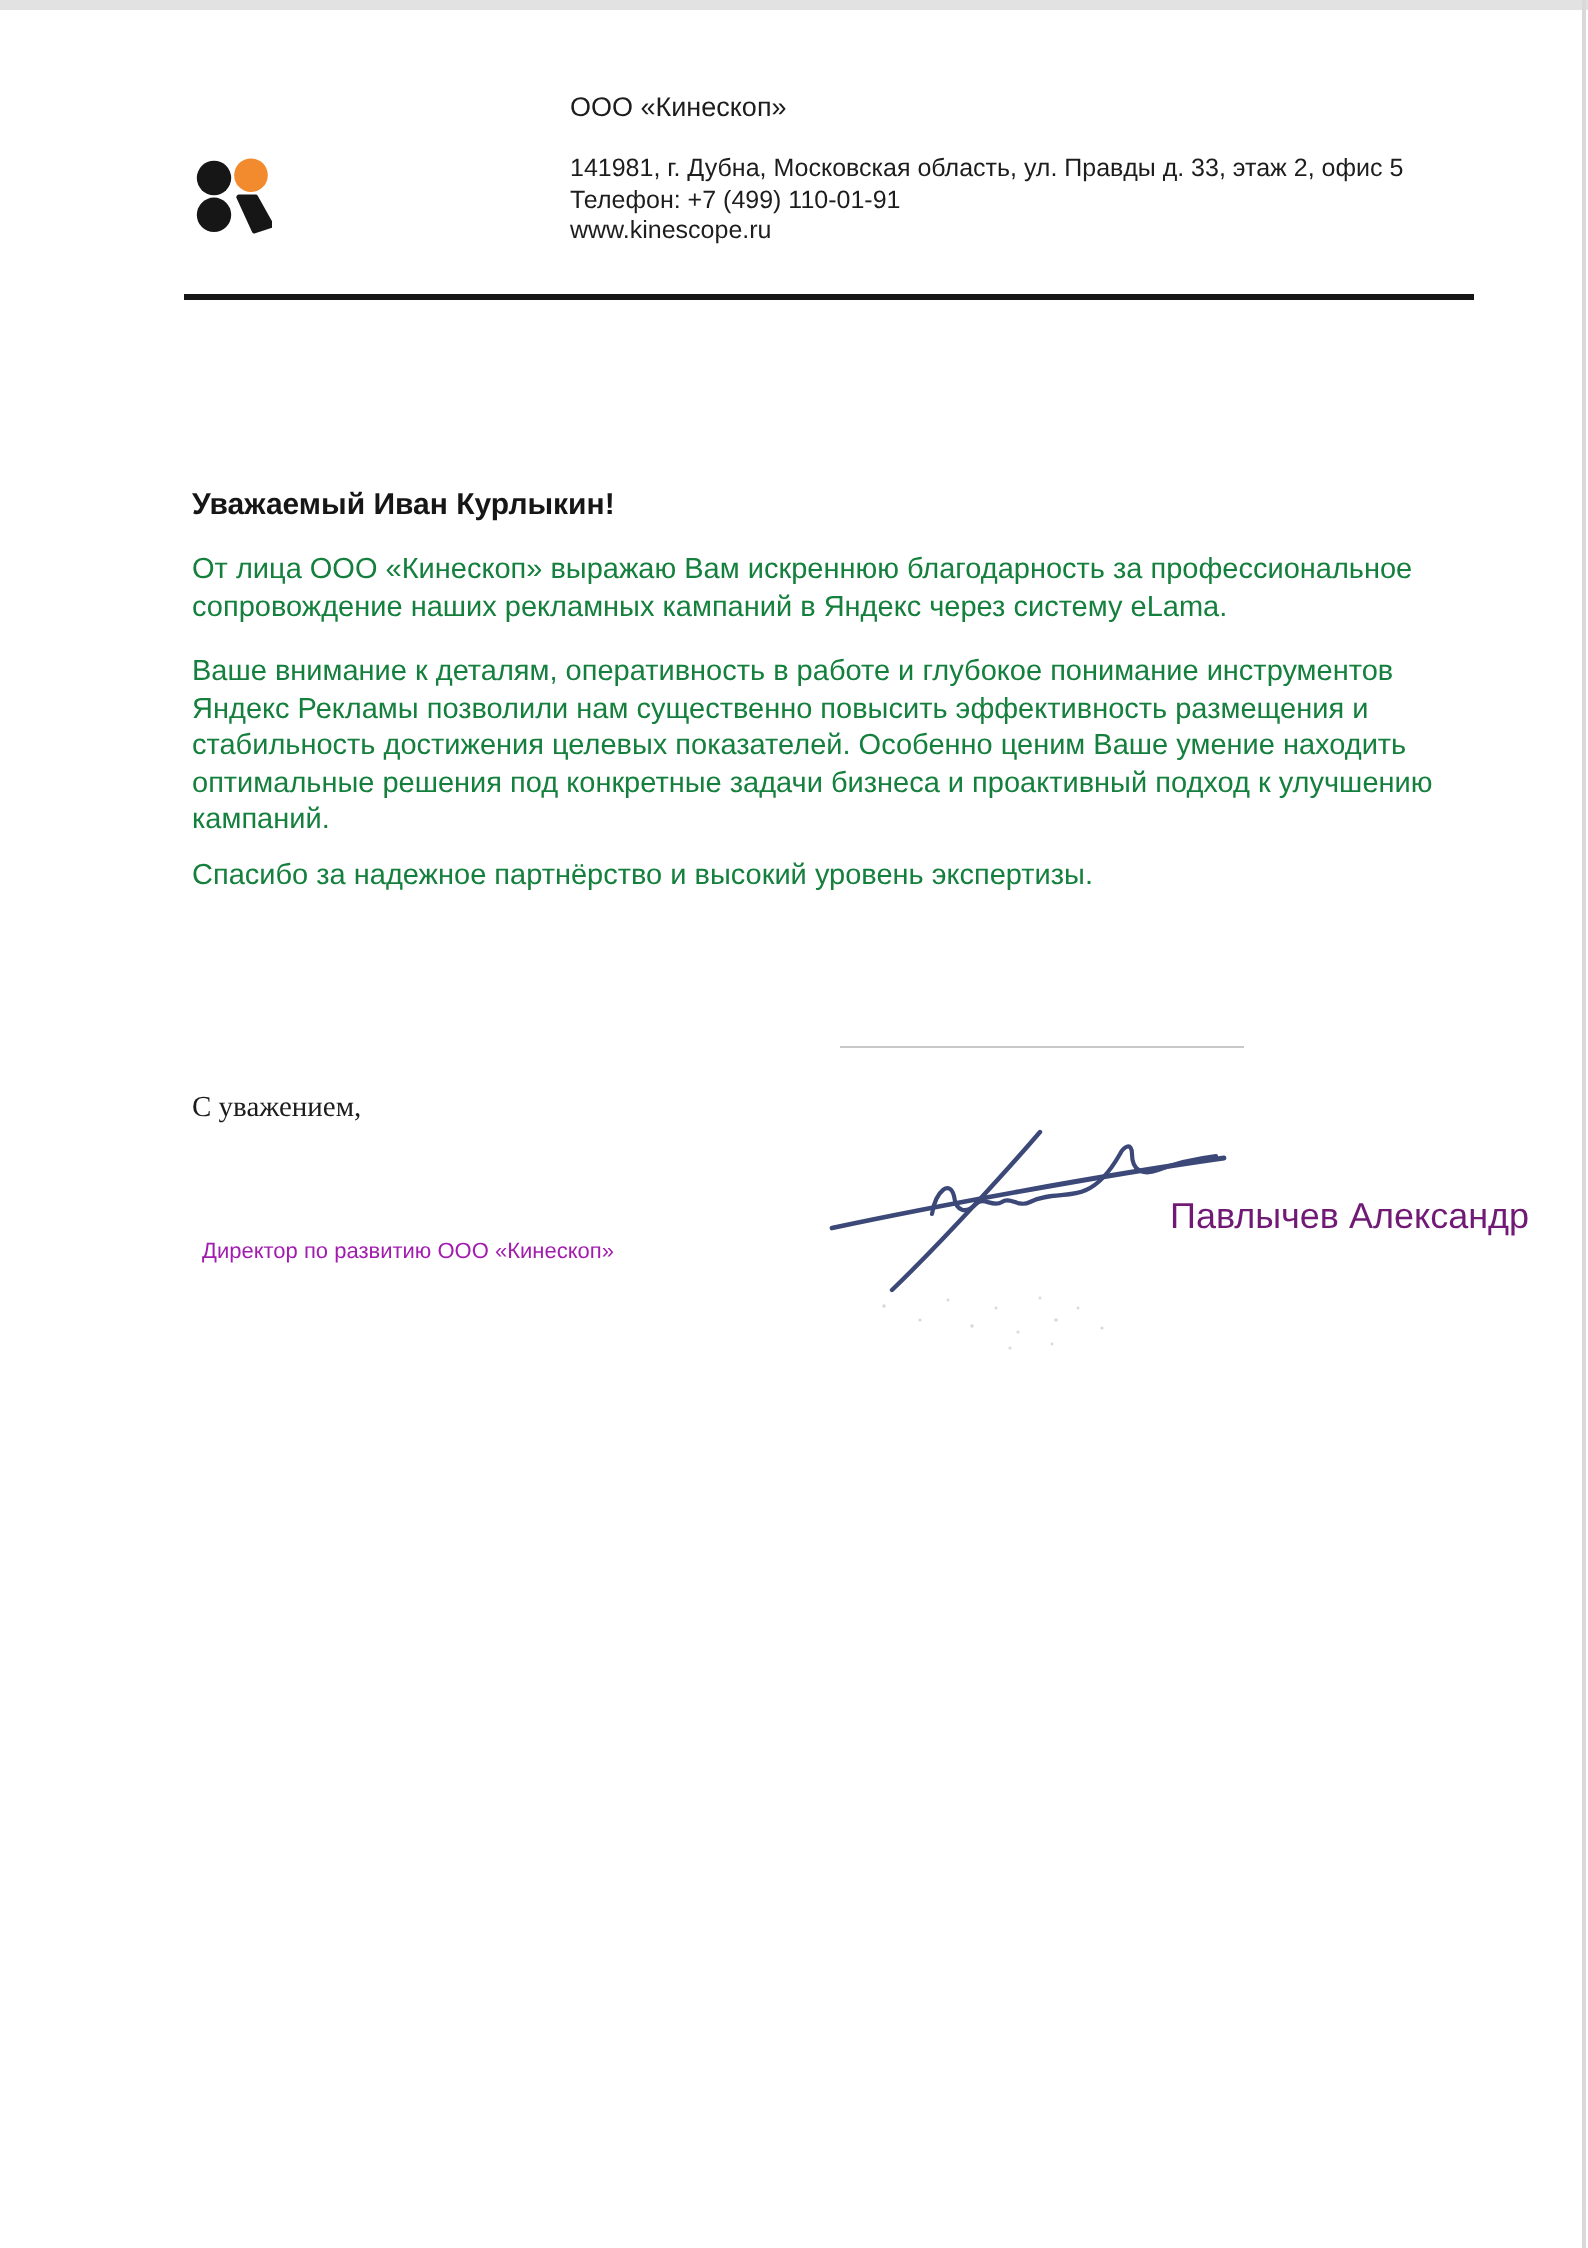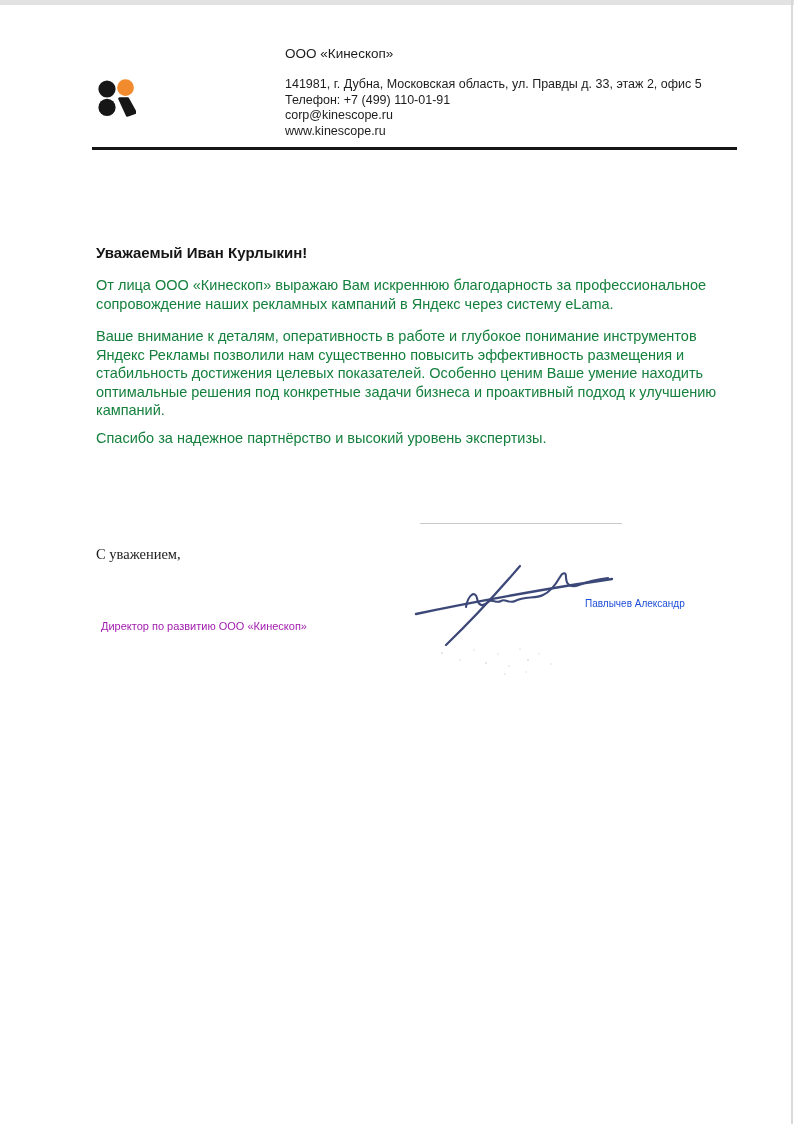--- a/index.html
+++ b/index.html
@@ -62,21 +62,21 @@
   .closing {
     position: absolute; left: 96px; top: 546px;
     font-size: 14.5px; color: #1c1c1c; font-family: Liberation Serif, serif;
   }
   .sig-title {
     position: absolute; left: 101px; top: 620px;
     font-size: 11px; color: #a21caf;
   }
   .sig-name {
     position: absolute; left: 585px; top: 598px;
-    font-size: 10px; color: #1d4ed8;
+    font-size: 18px; color: #701a75;
   }
   .sig-svg {
     position: absolute; left: 408px; top: 550px;
     width: 240px; height: 130px;
   }
 </style>
 </head>
 <body>
 
 <div class="top-strip"></div>
@@ -89,21 +89,20 @@
     <circle cx="9" cy="28.4" r="8.6" fill="#161616"></circle>
     <path d="M21.5 19.6 L29.8 19.6 L37.6 33.6 L29.2 36.4 Z" fill="#161616" stroke="#161616" stroke-width="2.6" stroke-linejoin="round"></path>
   </svg>
 </div>
 
 <div class="company-name">ООО «Кинескоп»</div>
 
 <div class="company-contacts">
   <div>141981, г. Дубна, Московская область, ул. Правды д. 33, этаж 2, офис 5</div>
   <div>Телефон: +7 (499) 110-01-91</div>
-  <div>corp@kinescope.ru</div>
   <div>www.kinescope.ru</div>
 </div>
 
 <div class="header-divider"></div>
 
 <div class="greeting">Уважаемый Иван Курлыкин!</div>
 <div class="para para-1">От лица ООО «Кинескоп» выражаю Вам искреннюю благодарность за профессиональное
 сопровождение наших рекламных кампаний в Яндекс через систему eLama.</div>
 <div class="para para-2">Ваше внимание к деталям, оперативность в работе и глубокое понимание инструментов
 Яндекс Рекламы позволили нам существенно повысить эффективность размещения и

